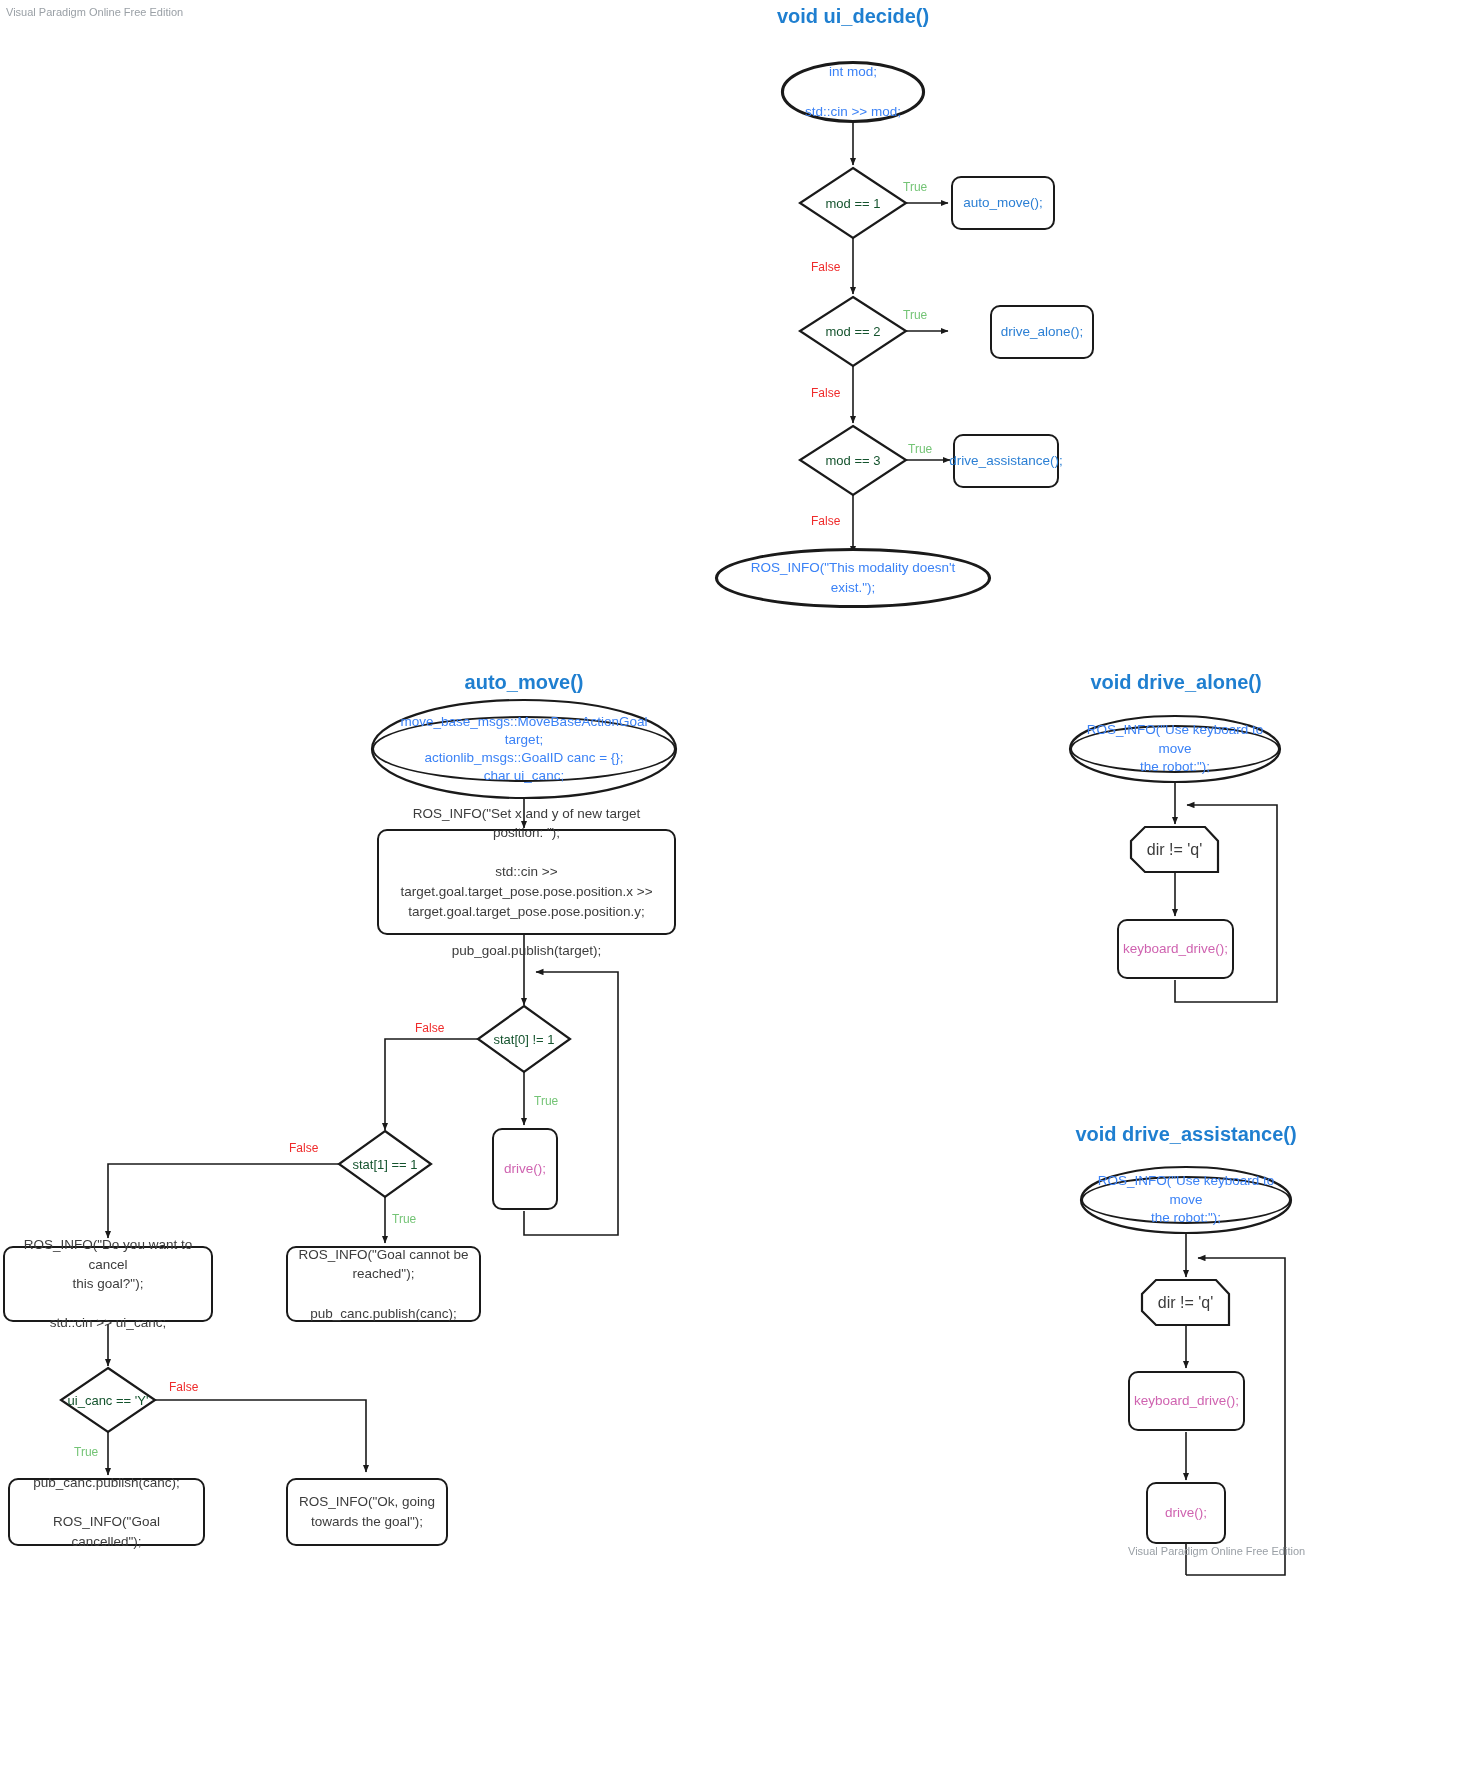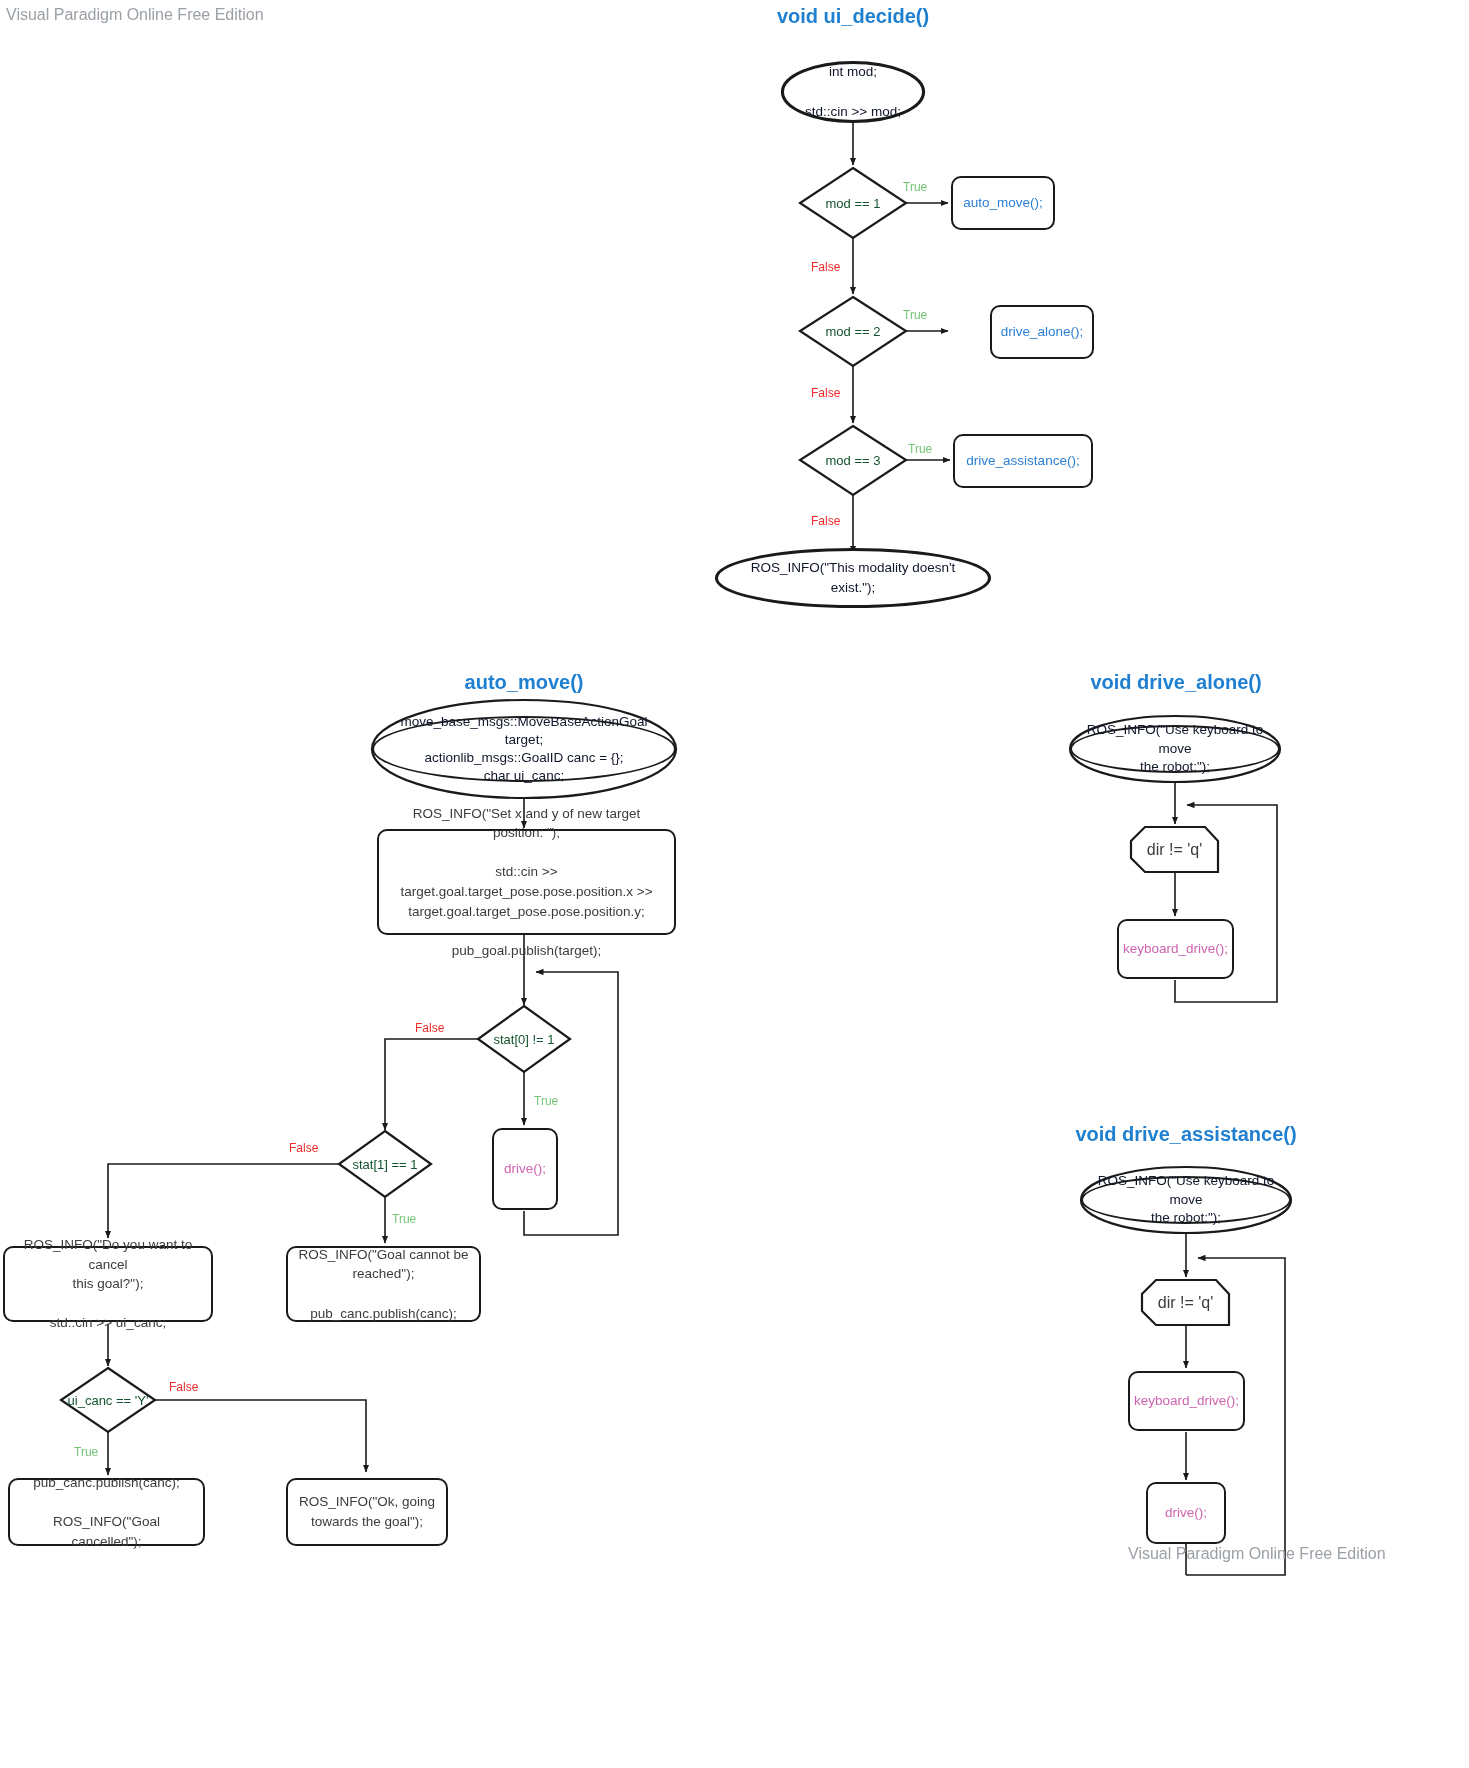--- a/index.html
+++ b/index.html
@@ -1,41 +1,41 @@
 <!DOCTYPE html>
 <html><head>
 <meta charset="utf-8">
 <style>
   html,body{margin:0;padding:0;background:#ffffff;}
   body{
     width:1469px;height:1768px;position:relative;overflow:hidden;
     font-family:"Liberation Sans","DejaVu Sans",sans-serif;
   }
   .wm{
-    position:absolute;color:#9aa0a6;font-size:16px;white-space:nowrap;
+    position:absolute;color:#9aa0a6;font-size:11px;white-space:nowrap;
   }
   .wm-tl{left:6px;top:6px;}
   .wm-br{left:1128px;top:1545px;}
   .ftitle{
     position:absolute;color:#1f7fd0;font-weight:bold;font-size:20px;
     white-space:nowrap;text-align:center;
   }
   svg.layer{position:absolute;left:0;top:0;width:1469px;height:1768px;pointer-events:none;}
   
   .node{position:absolute;box-sizing:border-box;display:flex;align-items:center;justify-content:center;}
   .proc{
     border:2px solid #1a1a1a;border-radius:10px;background:#fff;
     font-size:13.5px;color:#3c3c3c;text-align:center;line-height:1.45;
     padding:18px 8px;white-space:pre-line;
   }
   .proc.callblue{color:#2b7fd4;}
   .proc.callpink{color:#cf63b0;}
   .term{
     border:2px solid #1a1a1a;border-radius:50%;background:#fff;
-    font-size:13.5px;color:#0f172a;text-align:center;line-height:1.5;
+    font-size:13.5px;color:#3b82f6;text-align:center;line-height:1.5;
     white-space:pre-line;padding:0 10px;
   }
   .dec{
     font-size:13px;color:#14532d;text-align:center;white-space:nowrap;
     background:transparent;
   }
   .hexloop{
     font-size:16px;color:#3c3c3c;text-align:center;white-space:nowrap;
     background:transparent;
   }
@@ -132,21 +132,21 @@
 <div class="node term" style="left:782px;top:62px;width:142px;height:60px;">int mod;
 
 std::cin &gt;&gt; mod;</div>
 
 <div class="node dec" style="left:803px;top:192px;width:100px;height:22px;">mod == 1</div>
 <div class="node dec" style="left:803px;top:320px;width:100px;height:22px;">mod == 2</div>
 <div class="node dec" style="left:803px;top:449px;width:100px;height:22px;">mod == 3</div>
 
 <div class="node proc callblue" style="left:951px;top:176px;width:104px;height:54px;">auto_move();</div>
 <div class="node proc callblue" style="left:951px;top:305px;width:104px;height:54px;margin-left:39px;">drive_alone();</div>
-<div class="node proc callblue" style="left:953px;top:434px;width:140px;height:54px;">drive_assistance();</div>
+<div class="node proc callblue" style="left:953px;top:434px;width:106px;height:54px;">drive_assistance();</div>
 
 <div class="node term" style="left:716px;top:549px;width:274px;height:58px;">ROS_INFO("This modality doesn't exist.");</div>
 
 <div class="elabel t" style="left:903px;top:180px;">True</div>
 <div class="elabel f" style="left:811px;top:260px;">False</div>
 <div class="elabel t" style="left:903px;top:308px;">True</div>
 <div class="elabel f" style="left:811px;top:386px;">False</div>
 <div class="elabel t" style="left:908px;top:442px;">True</div>
 <div class="elabel f" style="left:811px;top:514px;">False</div>
 

